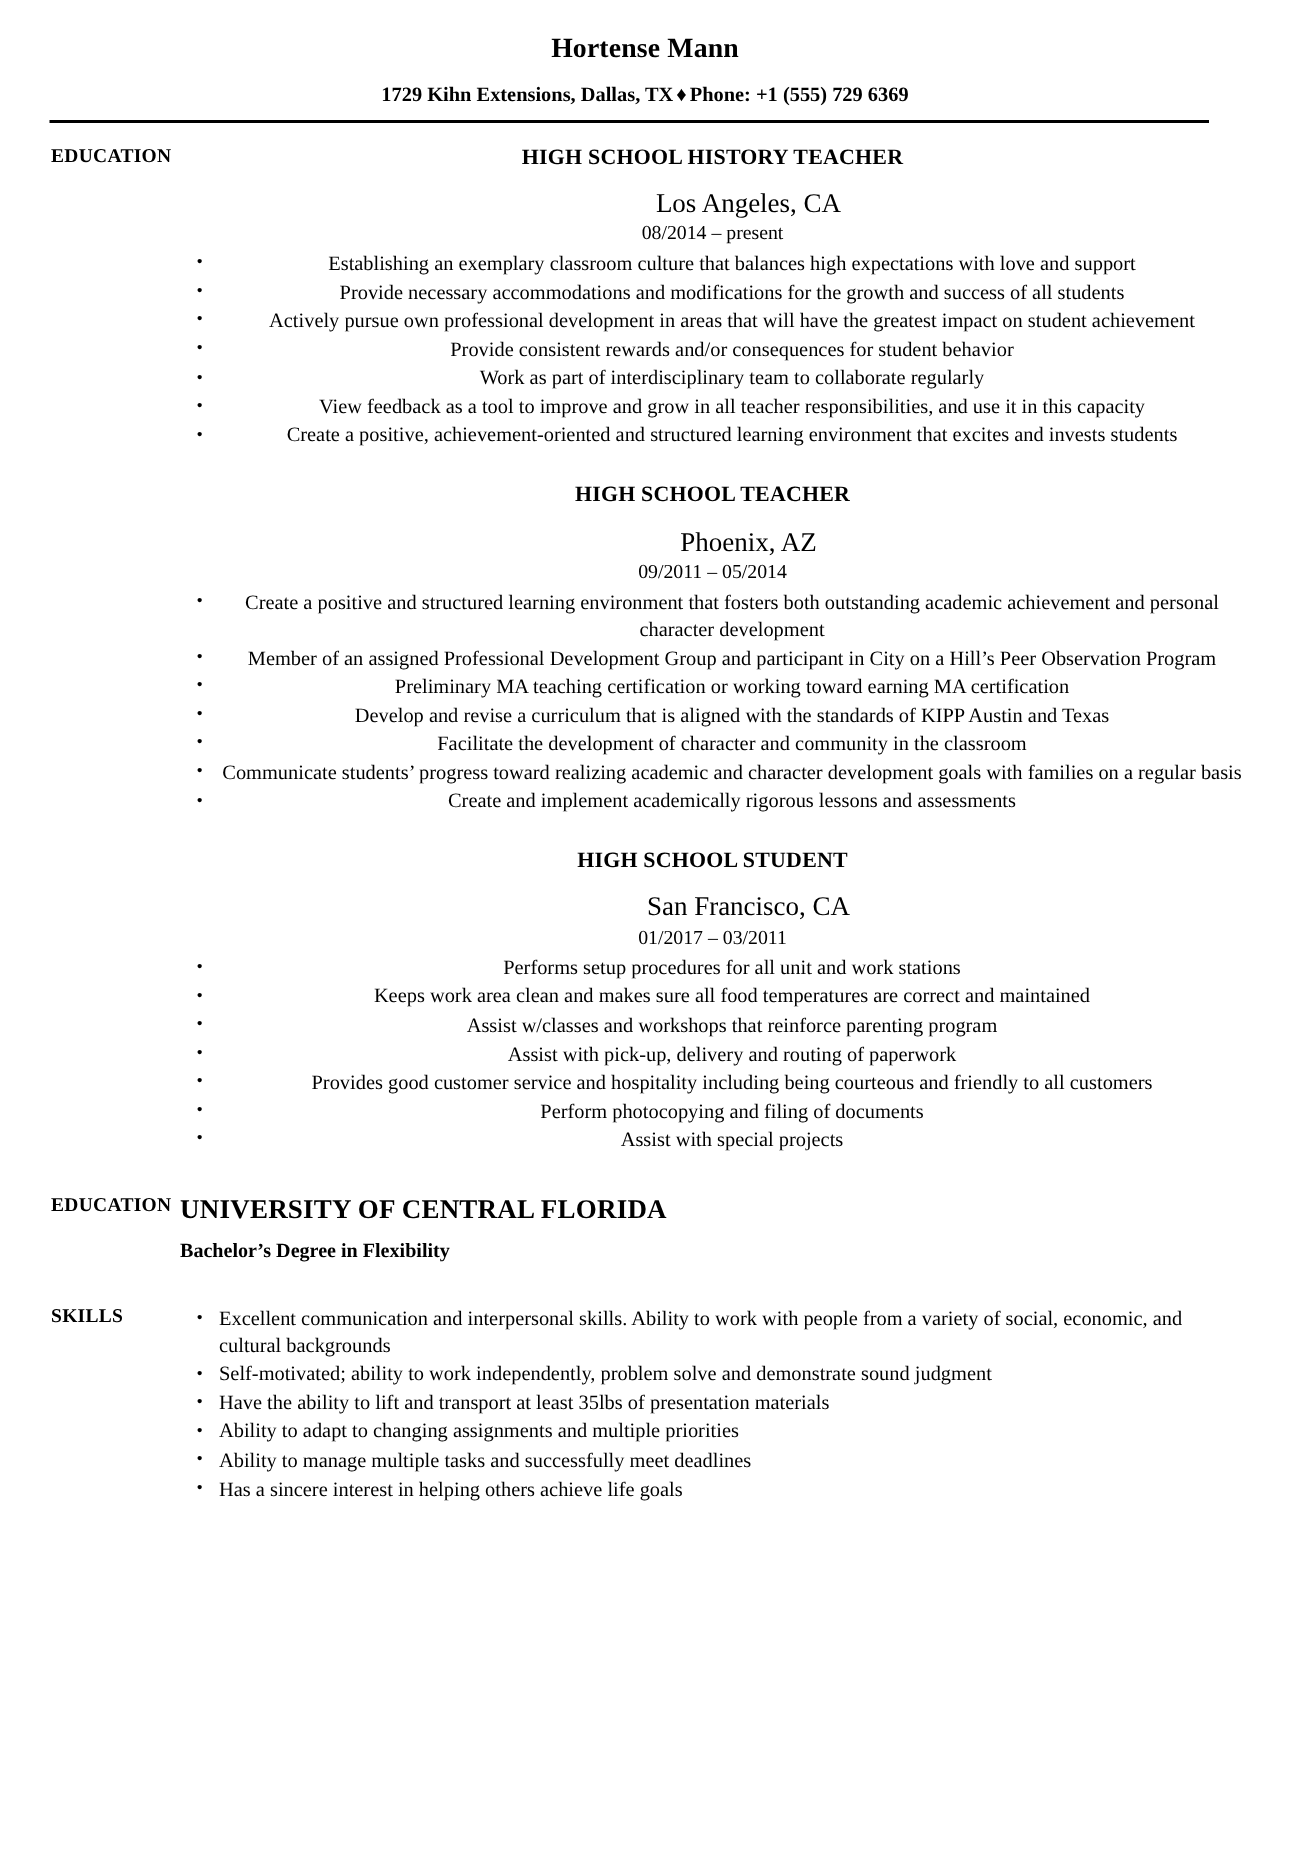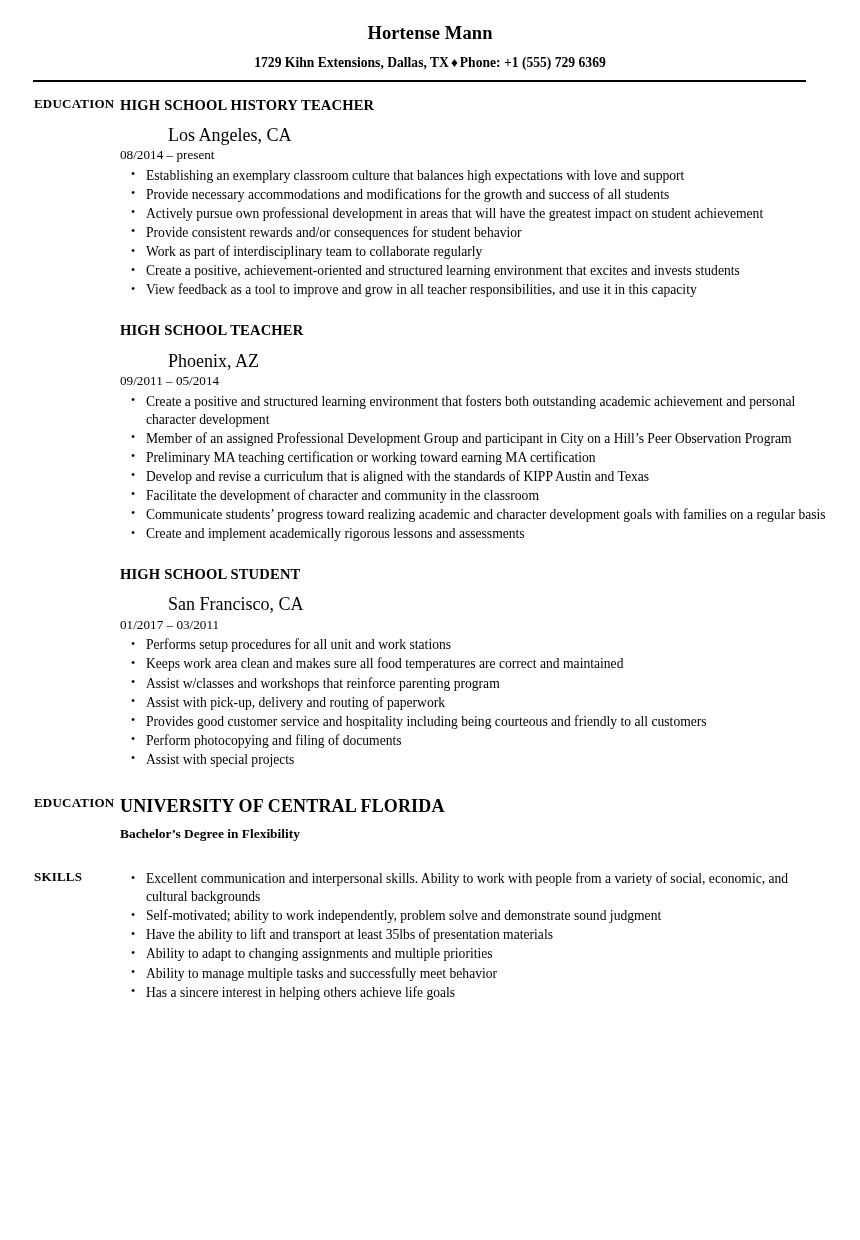--- a/index.html
+++ b/index.html
@@ -72,21 +72,21 @@
     flex: 1;
     padding-right: 30px;
     box-sizing: border-box;
   }
 
   #experience-section { margin-top: 14px; }
   #education-section  { margin-top: 26px; }
   #skills-section     { margin-top: 26px; }
 
   
-  .job { margin-bottom: 0; }
+  .job { margin-bottom: 0; text-align: center; }
   .job + .job { margin-top: 22px; }
 
   .job-title {
     font-size: 14.6px;
     font-weight: bold;
     letter-spacing: 0.15px;
     line-height: 1.25;
   }
   .job-location {
     font-size: 18px;
@@ -161,22 +161,22 @@
       <div class="job">
         <div class="job-title">HIGH SCHOOL HISTORY TEACHER</div>
         <div class="job-location">Los Angeles, CA</div>
         <div class="job-dates">08/2014 – present</div>
         <ul class="bullets">
           <li>Establishing an exemplary classroom culture that balances high expectations with love and support</li>
           <li>Provide necessary accommodations and modifications for the growth and success of all students</li>
           <li>Actively pursue own professional development in areas that will have the greatest impact on student achievement</li>
           <li>Provide consistent rewards and/or consequences for student behavior</li>
           <li>Work as part of interdisciplinary team to collaborate regularly</li>
+          <li>View feedback as a tool to improve and grow in all teacher responsibilities, and use it in this capacity</li>
           <li>Create a positive, achievement-oriented and structured learning environment that excites and invests students</li>
-          <li>View feedback as a tool to improve and grow in all teacher responsibilities, and use it in this capacity</li>
         </ul>
       </div>
 
       <div class="job">
         <div class="job-title">HIGH SCHOOL TEACHER</div>
         <div class="job-location">Phoenix, AZ</div>
         <div class="job-dates">09/2011 – 05/2014</div>
         <ul class="bullets">
           <li>Create a positive and structured learning environment that fosters both outstanding academic achievement and personal character development</li>
           <li>Member of an assigned Professional Development Group and participant in City on a Hill’s Peer Observation Program</li>
@@ -217,19 +217,19 @@
   </div>
 
   <div class="section" id="skills-section">
     <div class="section-label">SKILLS</div>
     <div class="section-body">
       <ul class="bullets">
         <li>Excellent communication and interpersonal skills. Ability to work with people from a variety of social, economic, and cultural backgrounds</li>
         <li>Self-motivated; ability to work independently, problem solve and demonstrate sound judgment</li>
         <li>Have the ability to lift and transport at least 35lbs of presentation materials</li>
         <li>Ability to adapt to changing assignments and multiple priorities</li>
-        <li>Ability to manage multiple tasks and successfully meet behavior</li>
+        <li>Ability to manage multiple tasks and successfully meet deadlines</li>
         <li>Has a sincere interest in helping others achieve life goals</li>
       </ul>
     </div>
   </div>
 
 </div>
 
 </body></html>

